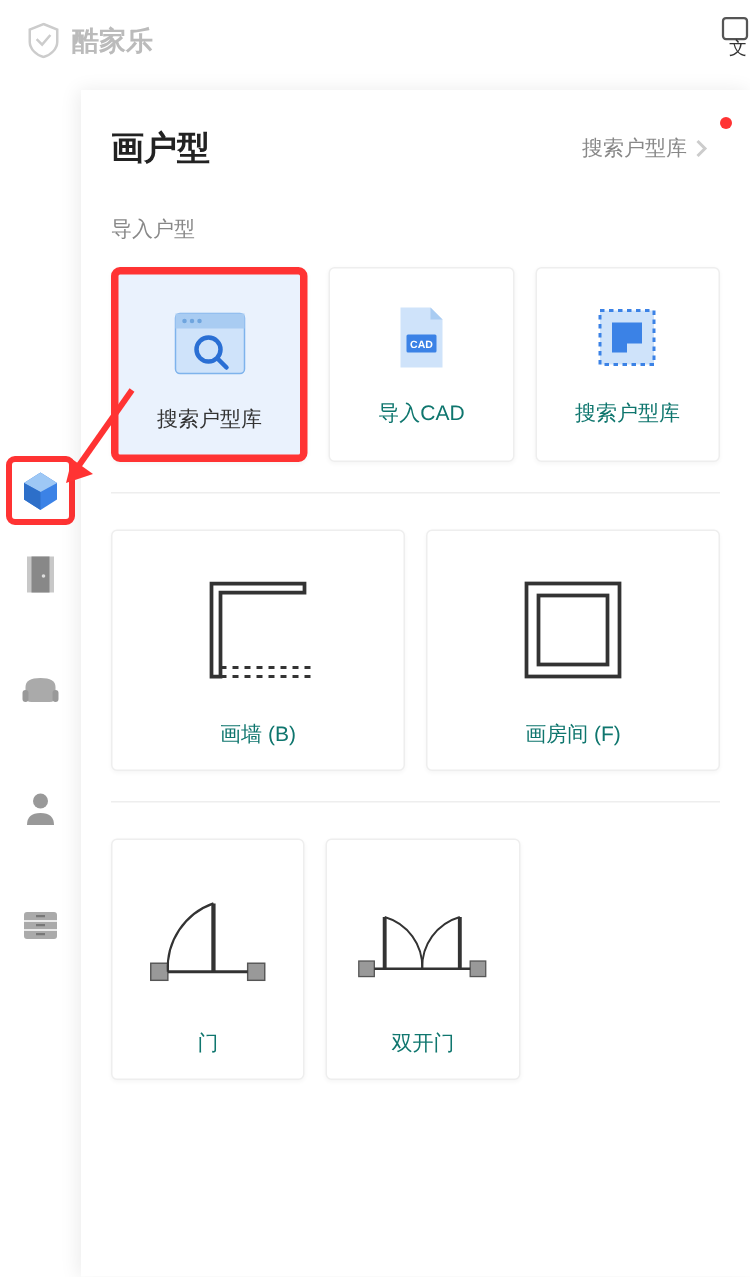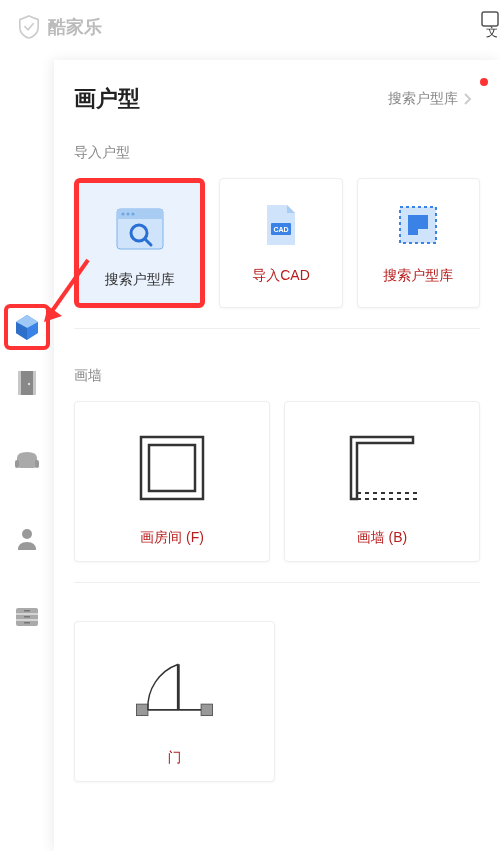--- a/index.html
+++ b/index.html
@@ -105,21 +105,21 @@
       width: 8px;
       height: 8px;
       background: #f33;
       border-radius: 50%;
     }
     .chevron {
       margin-left: 4px;
       color: #ccc;
     }
     .section {
-      margin-bottom: 38px;
+      margin-bottom: 24px;
       border-bottom: 1px solid #eee;
       padding-bottom: 20px;
     }
     .section-title {
       font-size: 14px;
       color: #888;
       margin-bottom: 16px;
     }
     .card-grid {
       display: flex;
@@ -145,21 +145,21 @@
     }
     .card-icon {
       height: 56px;
       display: flex;
       align-items: center;
       justify-content: center;
       margin-bottom: 14px;
     }
     .card-label {
       font-size: 14px;
-      color: #b91c1c;
+      color: #0f766e;
       white-space: nowrap;
     }
     .card.highlighted .card-label { color: #333; }
     .wall-icon-box {
       width: 95px;
       height: 95px;
       display: flex;
       align-items: center;
       justify-content: center;
       margin-bottom: 14px;
@@ -287,58 +287,71 @@
             <rect x="4" y="4" width="36" height="36" fill="#cfe3fa" stroke="#3b82e6" stroke-width="2" stroke-dasharray="3 3"></rect>
             <path d="M12 12 L32 12 L32 26 L22 26 L22 32 L12 32 Z" fill="#3b82e6"></path>
           </svg>
         </div>
         <div class="card-label">搜索户型库</div>
       </div>
     </div>
   </div>
 
   <div class="section">
-    <div class="section-title">画墙</div>
     <div class="card-grid">
-      <div class="card">
-        <div class="wall-icon-box">
-          <svg width="90" height="90" viewBox="0 0 90 90">
-            <rect x="14" y="14" width="62" height="62" fill="none" stroke="#333" stroke-width="2.5"></rect>
-            <rect x="22" y="22" width="46" height="46" fill="none" stroke="#333" stroke-width="2.5"></rect>
-          </svg>
-        </div>
-        <div class="card-label">画房间 (F)</div>
-      </div>
       <div class="card">
         <div class="wall-icon-box">
           <svg width="90" height="90" viewBox="0 0 90 90">
             <path d="M14 14 L76 14 L76 20 L20 20 L20 76 L14 76 Z" fill="none" stroke="#333" stroke-width="2.5"></path>
             <line x1="20" y1="76" x2="82" y2="76" stroke="#333" stroke-width="2" stroke-dasharray="4 4"></line>
             <line x1="20" y1="70" x2="82" y2="70" stroke="#333" stroke-width="2" stroke-dasharray="4 4"></line>
           </svg>
         </div>
         <div class="card-label">画墙 (B)</div>
+      </div>
+      <div class="card">
+        <div class="wall-icon-box">
+          <svg width="90" height="90" viewBox="0 0 90 90">
+            <rect x="14" y="14" width="62" height="62" fill="none" stroke="#333" stroke-width="2.5"></rect>
+            <rect x="22" y="22" width="46" height="46" fill="none" stroke="#333" stroke-width="2.5"></rect>
+          </svg>
+        </div>
+        <div class="card-label">画房间 (F)</div>
       </div>
     </div>
   </div>
 
   <div class="section no-border">
     <div class="card-grid">
       <div class="card">
         <div class="wall-icon-box">
           <svg width="100" height="90" viewBox="0 0 100 90">
             <rect x="10" y="62" width="12" height="12" fill="#999" stroke="#555"></rect>
             <rect x="78" y="62" width="12" height="12" fill="#999" stroke="#555"></rect>
             <line x1="22" y1="68" x2="78" y2="68" stroke="#333" stroke-width="2"></line>
             <line x1="54" y1="68" x2="54" y2="20" stroke="#333" stroke-width="3"></line>
             <path d="M54 20 A48 48 0 0 0 22 68" fill="none" stroke="#333" stroke-width="1.5"></path>
           </svg>
         </div>
         <div class="card-label">门</div>
       </div>
+      <div class="card">
+        <div class="wall-icon-box">
+          <svg width="110" height="90" viewBox="0 0 110 90">
+            <rect x="6" y="62" width="12" height="12" fill="#999" stroke="#555"></rect>
+            <rect x="92" y="62" width="12" height="12" fill="#999" stroke="#555"></rect>
+            <line x1="18" y1="68" x2="92" y2="68" stroke="#333" stroke-width="2"></line>
+            <line x1="26" y1="68" x2="26" y2="28" stroke="#333" stroke-width="3"></line>
+            <path d="M26 28 A40 40 0 0 1 55 68" fill="none" stroke="#333" stroke-width="1.5"></path>
+            <line x1="84" y1="68" x2="84" y2="28" stroke="#333" stroke-width="3"></line>
+            <path d="M84 28 A40 40 0 0 0 55 68" fill="none" stroke="#333" stroke-width="1.5"></path>
+          </svg>
+        </div>
+        <div class="card-label">双开门</div>
+      </div>
       <div style="flex:1"></div>
     </div>
   </div>
 </div>
 
 <div class="annotation-arrow">
   <svg width="54" height="70" viewBox="0 0 54 70">
     <line x1="48" y1="6" x2="10" y2="60" stroke="#f33" stroke-width="4"></line>
     <polygon points="4,68 8,52 22,62" fill="#f33"></polygon>
   </svg>

